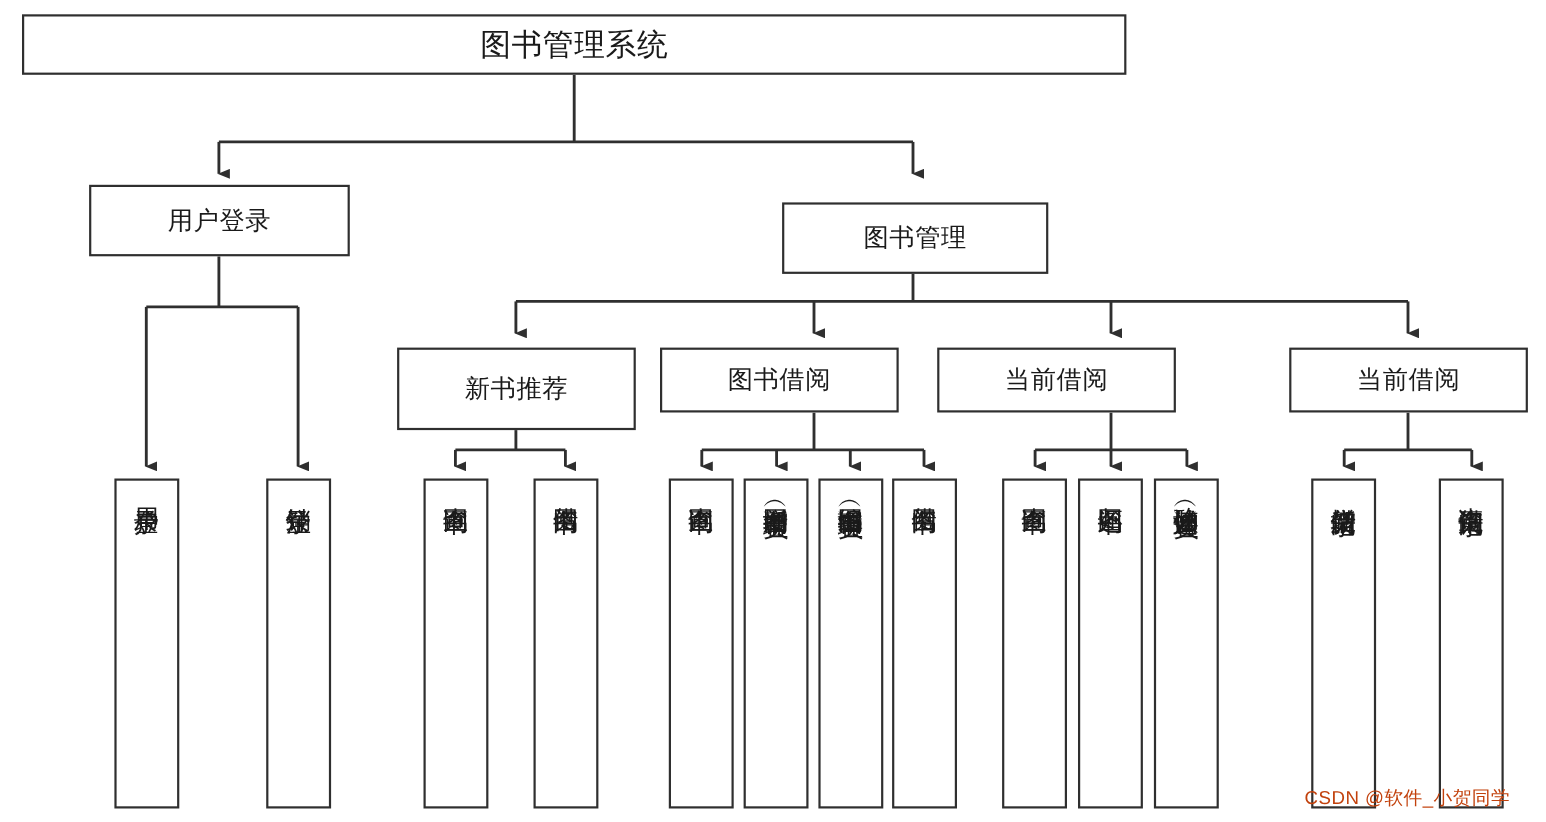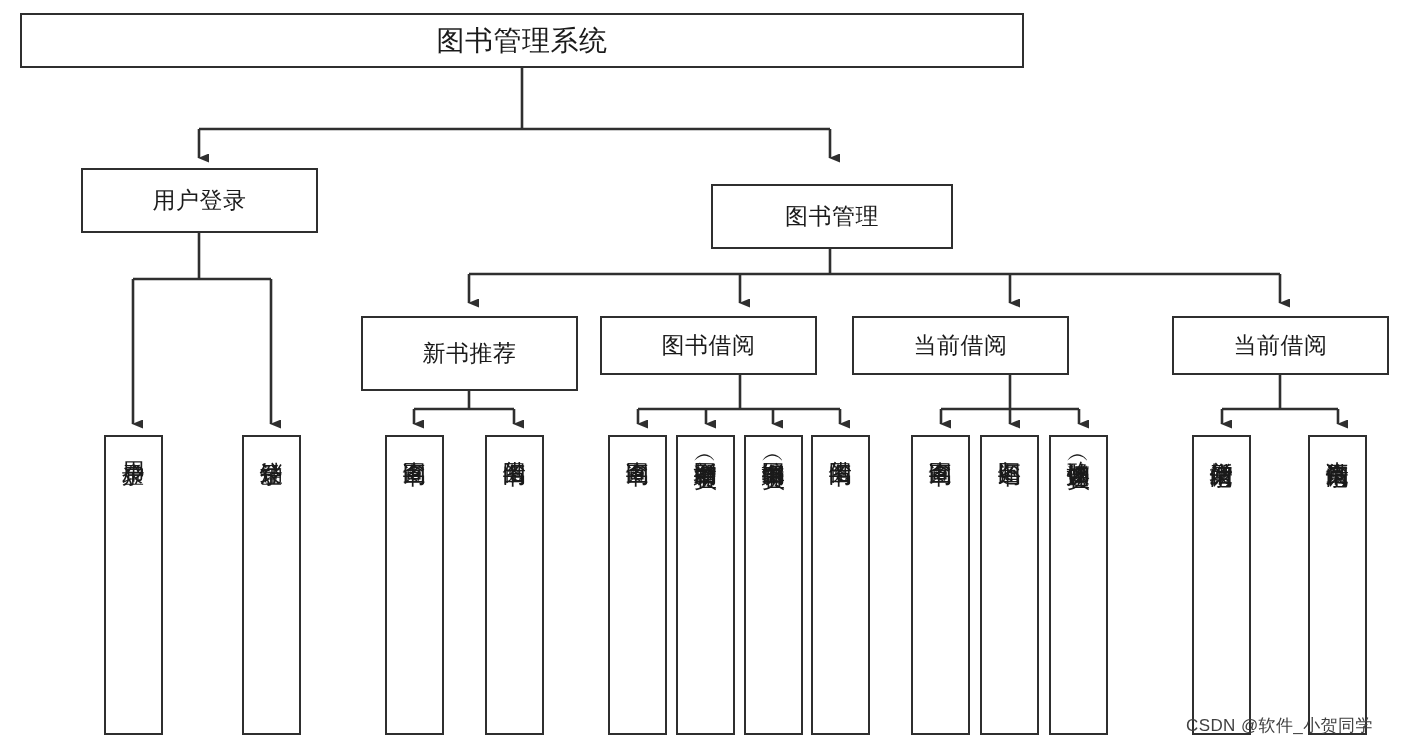--- a/index.html
+++ b/index.html
@@ -60,21 +60,21 @@
     font-size: 23px;
     line-height: 1.06;
     letter-spacing: 1px;
     white-space: nowrap;
   }
   #watermark {
     position: absolute;
     left: 1186px;
     top: 714px;
     font-size: 17px;
-    color: #404040;
+    color: #c2410c;
     letter-spacing: 0.4px;
     z-index: 5;
     white-space: nowrap;
   }
 </style>
 </head>
 <body>
 
 <div id="canvas">
 

